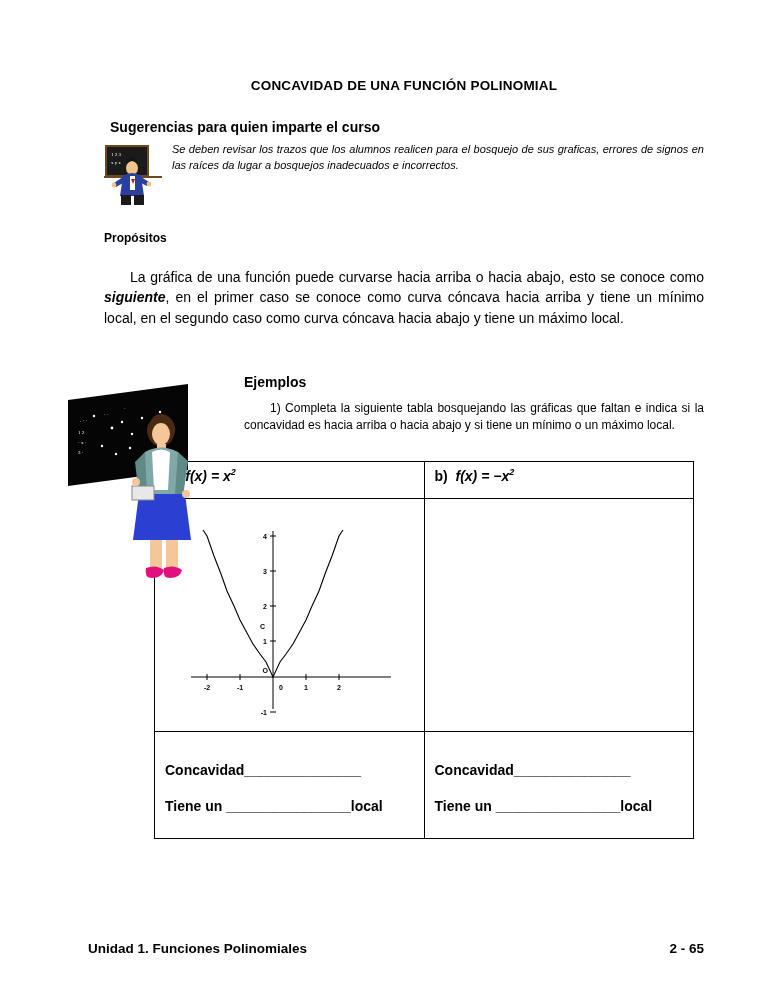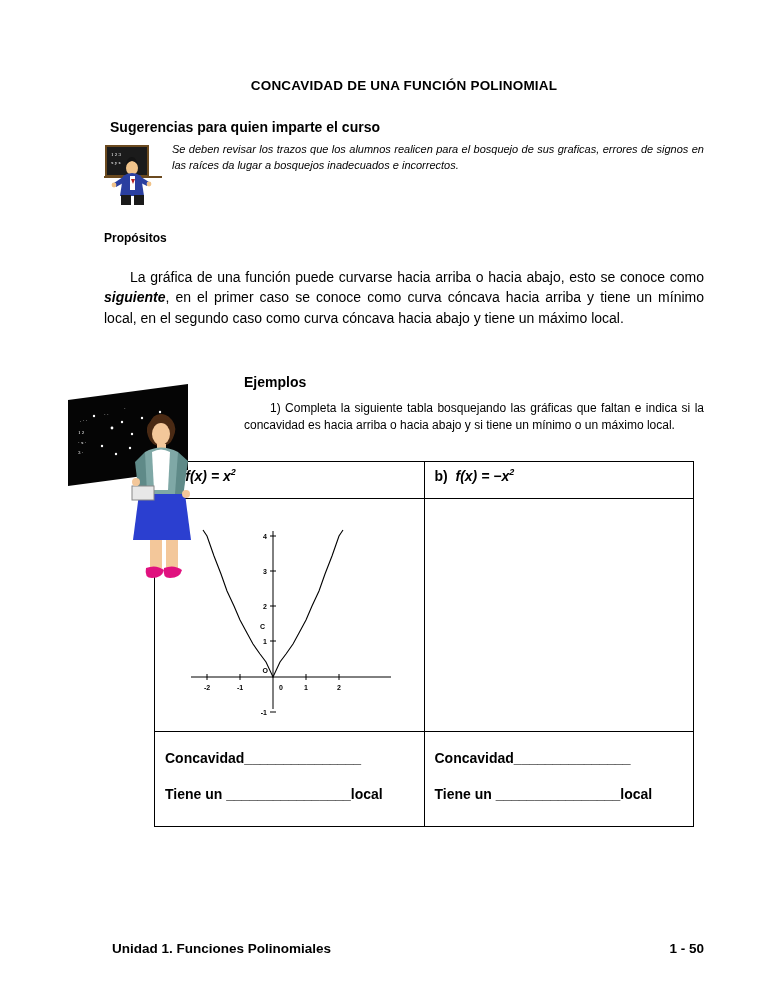--- a/index.html
+++ b/index.html
@@ -131,31 +131,31 @@
   .tbl td {
     border: 1px solid #000000;
     vertical-align: top;
     font-size: 14px;
     padding: 6px 10px;
   }
   .tbl td.fn { height: 24px; }
   .tbl td.graph { height: 232px; padding: 0; position: relative; }
   .tbl td.ans {
     height: 80px;
-    padding-top: 8px;
+    padding-top: 20px;
     line-height: 2.6;
   }
   .fnlabel { font-size: 14px; }
   .fnlabel .it { font-style: italic; }
 
   .graph-svg { position: absolute; left: 0; top: 0; }
 
   .footer {
     position: absolute;
-    left: 112px;
+    left: 88px;
     right: 64px;
     bottom: 38px;
     display: flex;
     justify-content: space-between;
     font-weight: bold;
     font-size: 13.5px;
   }
 </style>
 </head>
 <body>
@@ -323,16 +323,16 @@
             <div>Concavidad_______________</div>
             <div>Tiene un ________________local</div>
           </td>
         </tr>
       </tbody>
     </table>
   </div>
 
   <div class="footer">
     <div>Unidad 1. Funciones Polinomiales</div>
-    <div>1 - 50</div>
+    <div>2 - 65</div>
   </div>
 
 </div>
 
 </body></html>

